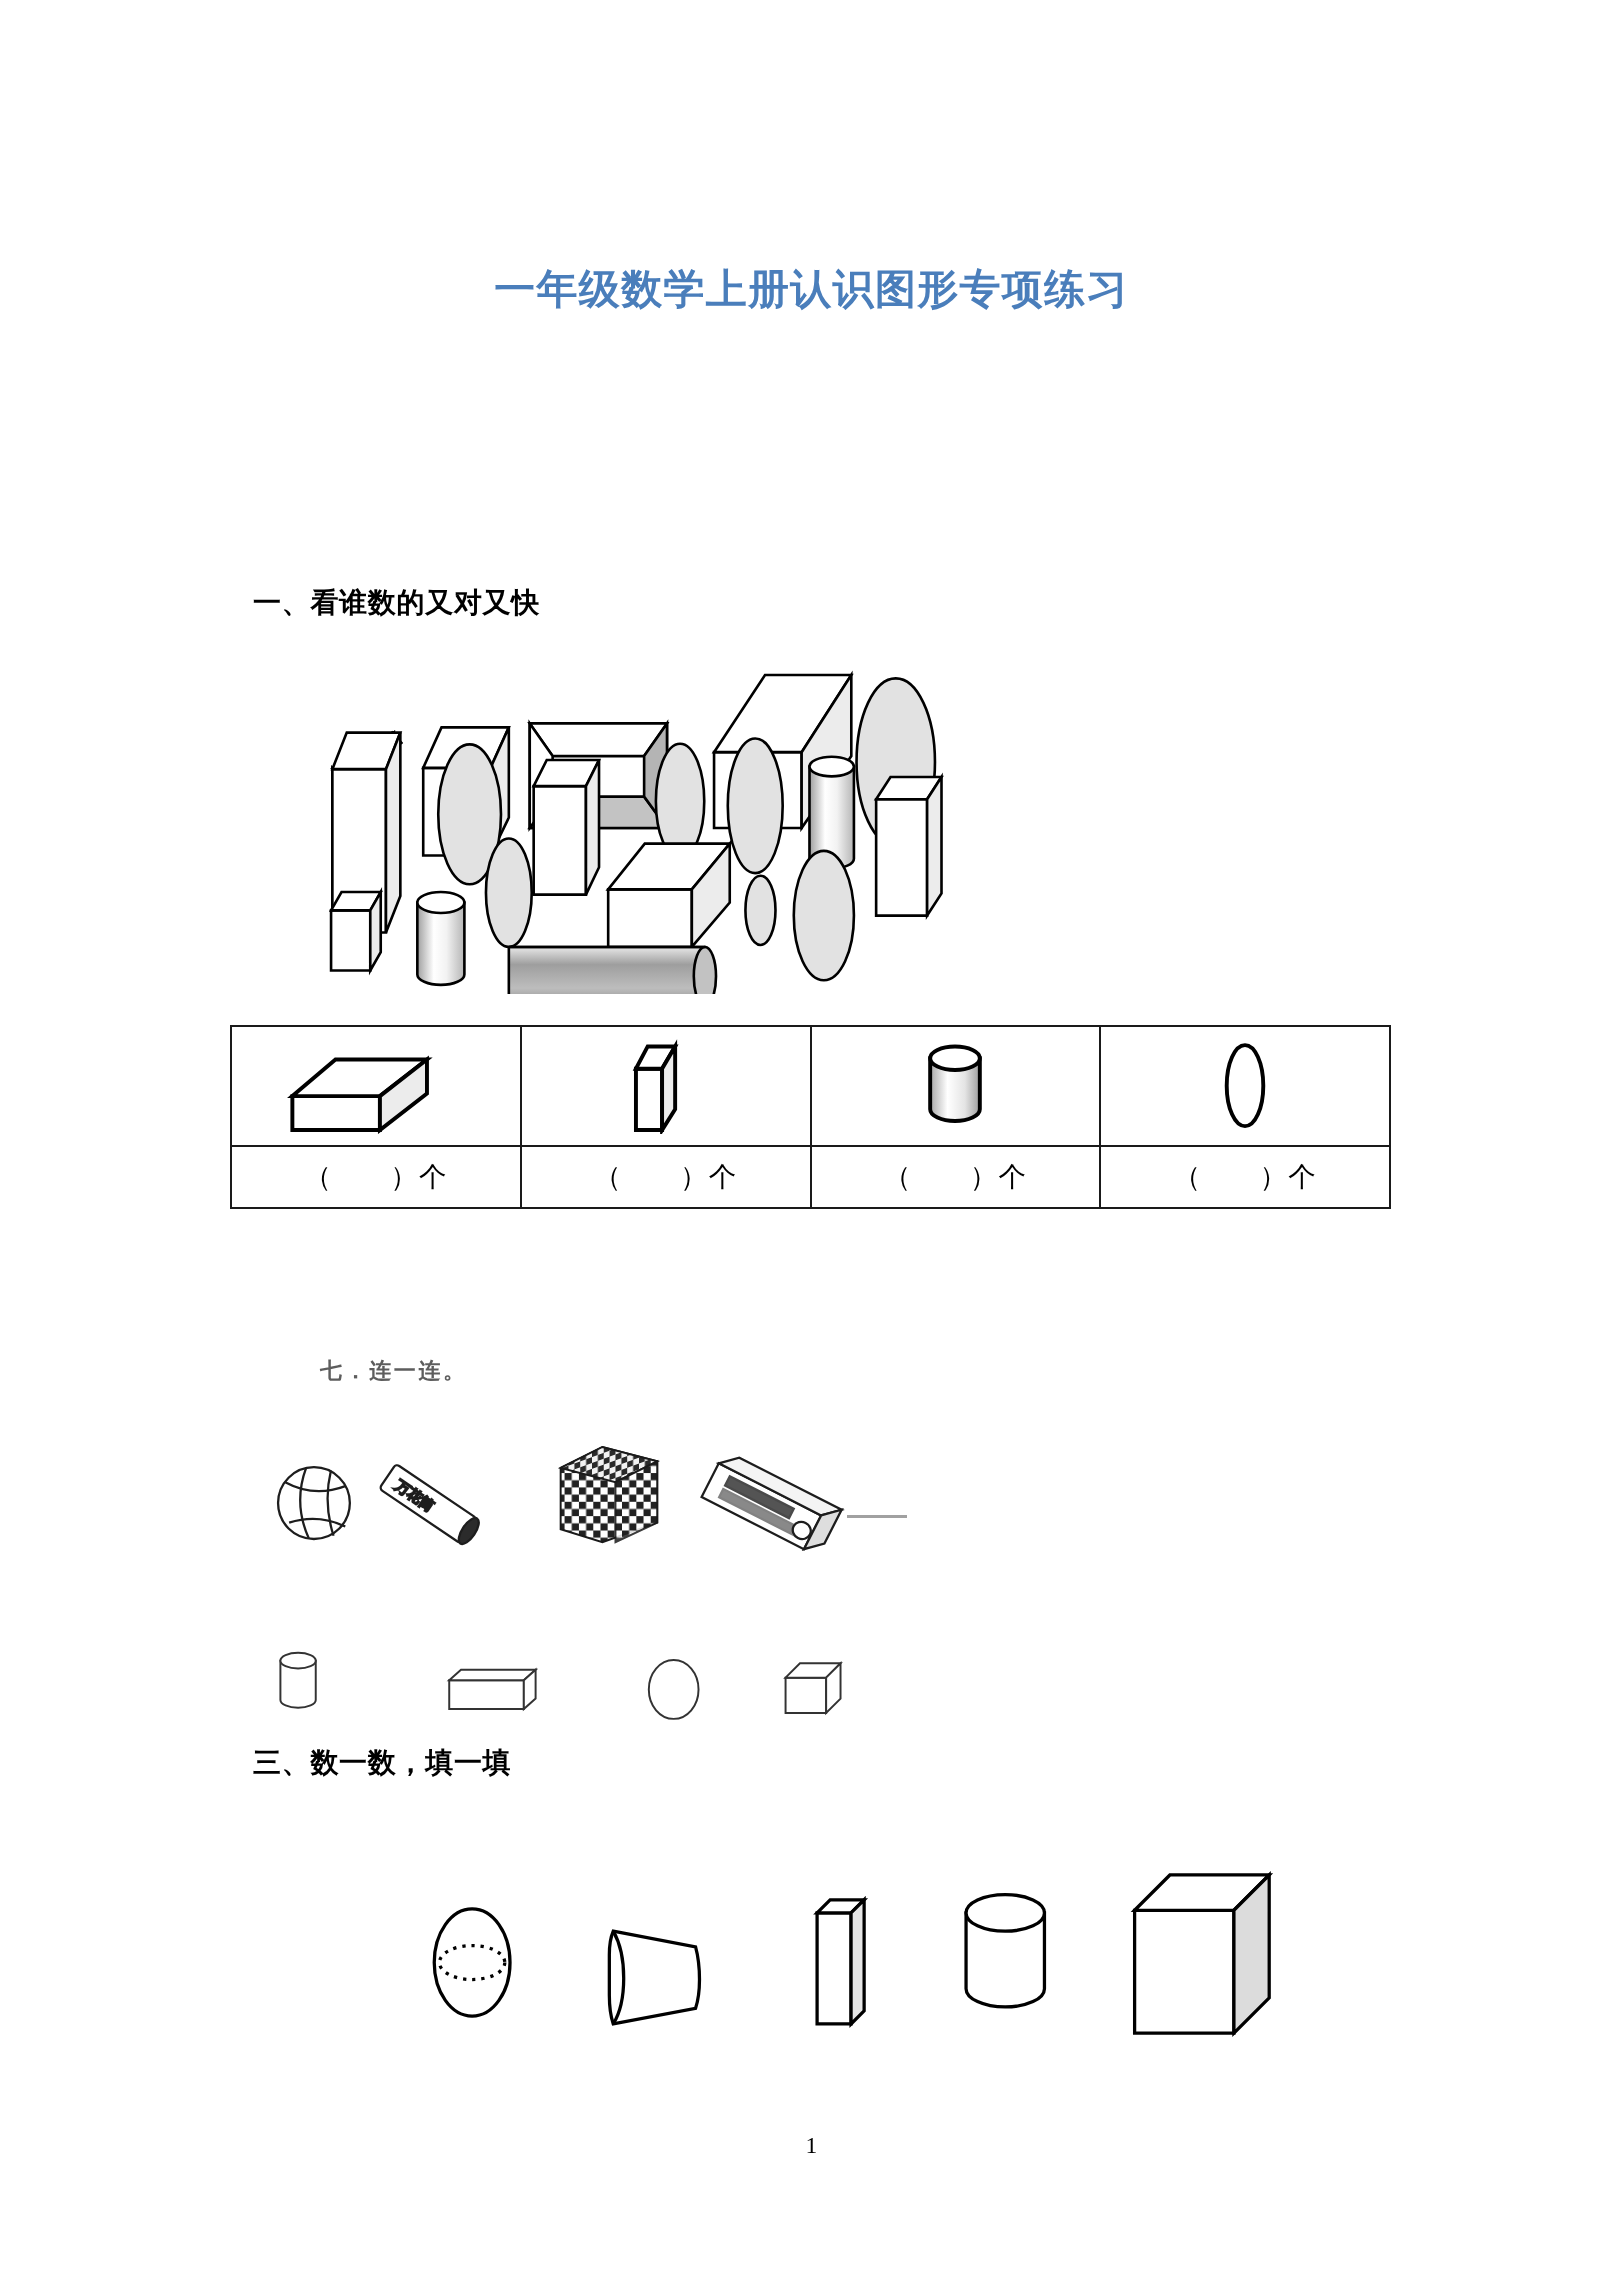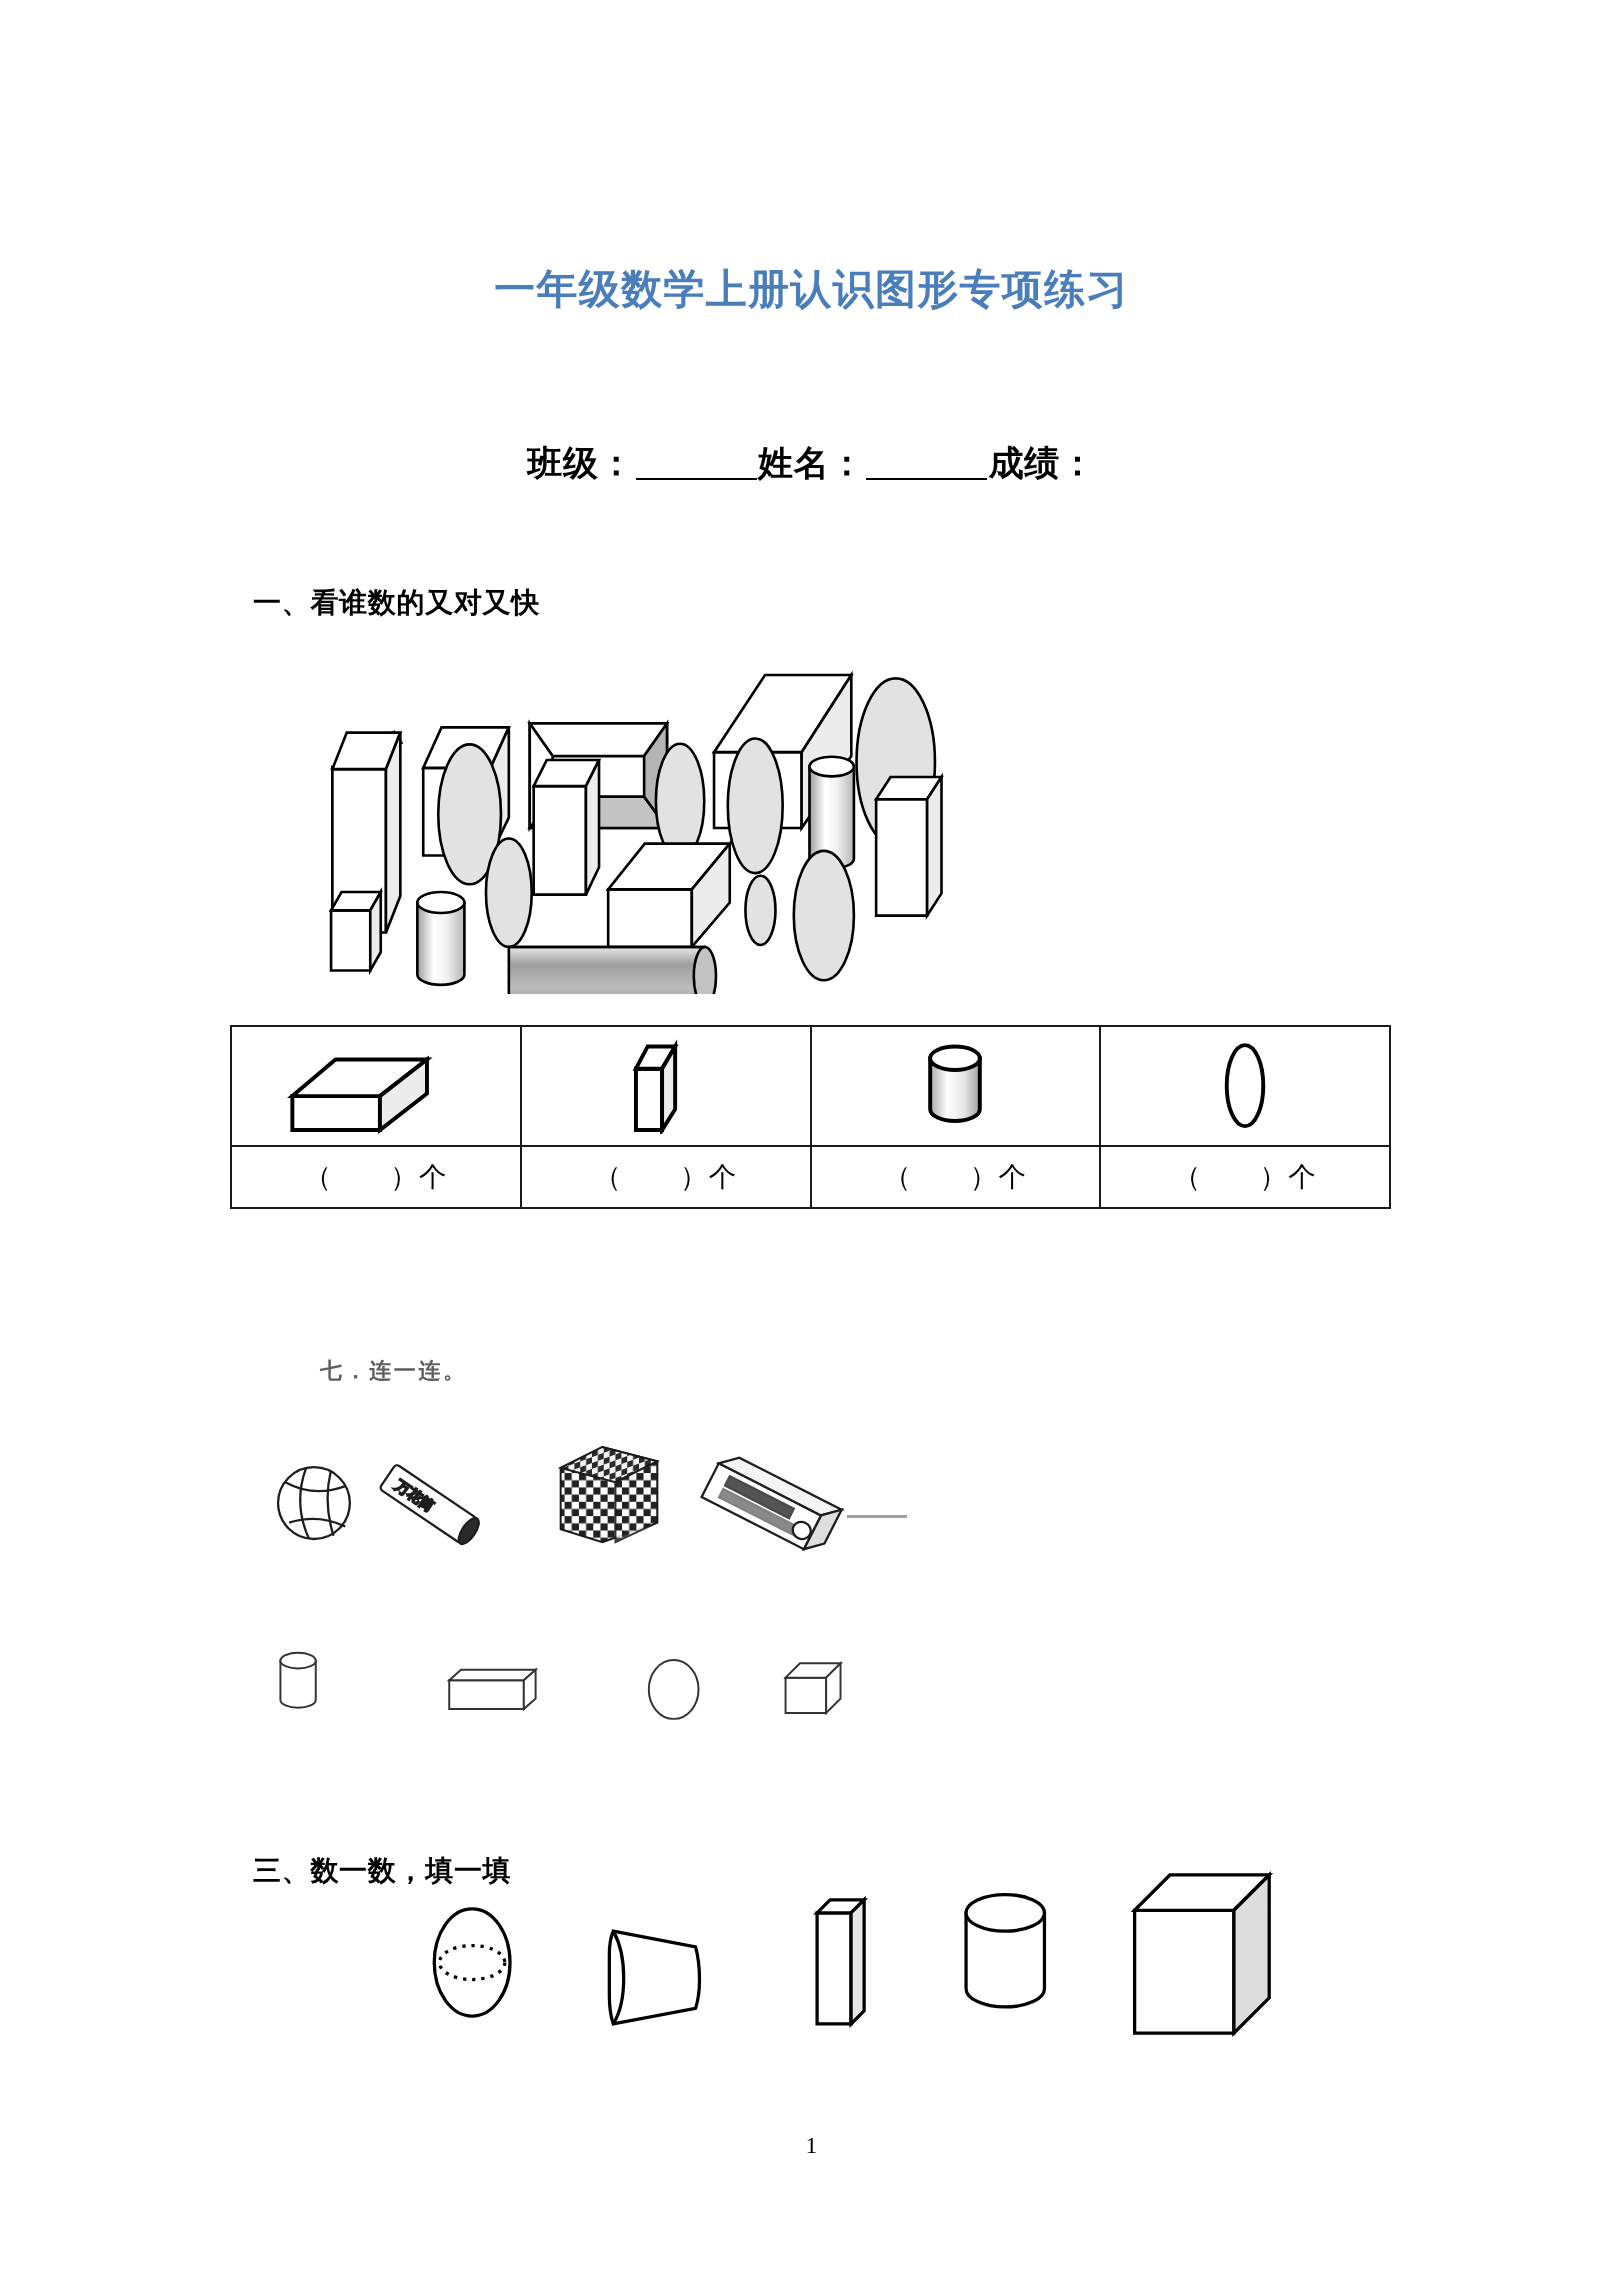--- a/index.html
+++ b/index.html
@@ -27,21 +27,21 @@
   .blank-rule{
     display:inline-block;width:121px;border-bottom:2.6px solid #000;
     vertical-align:-5.2px;margin:0 1.3px;
   }
 
   
   .sec-head{
     position:absolute;font-size:28px;font-weight:bold;letter-spacing:0.7px;
   }
   #sec1-head{left:253px;top:584px;}
-  #sec3-head{left:253px;top:1852px;}
+  #sec3-head{left:253px;top:1744px;}
   .sec-head-faint{
     position:absolute;font-size:22px;letter-spacing:2.6px;
     color:#3a3a3a;opacity:.82;font-weight:bold;
     filter:blur(0.2px);
     font-family:"Liberation Serif","DejaVu Serif",serif;
     margin-left:32px;
   }
   #sec7-head{left:288px;top:1356px;}
 
   
@@ -80,21 +80,20 @@
     font-size:23.6px;
   }
 </style>
 </head>
 <body>
 
 <div class="page">
 
   <div class="doc-title">一年级数学上册认识图形专项练习</div>
 
-  <div class="info-line"><span>班级：</span><span class="blank-rule"></span><span>姓名：</span><span class="blank-rule"></span><span>成绩：</span></div>
 
   <div class="sec-head" id="sec1-head">一、看谁数的又对又快</div>
 
   <div id="cluster">
     <svg width="772" height="366" viewBox="0 0 1180 560" xmlns="http://www.w3.org/2000/svg">
       <defs>
         <linearGradient id="cylGrad" x1="0" y1="0" x2="1" y2="0">
           <stop offset="0%" stop-color="#9f9f9f"></stop>
           <stop offset="35%" stop-color="#ffffff"></stop>
           <stop offset="62%" stop-color="#f2f2f2"></stop>

